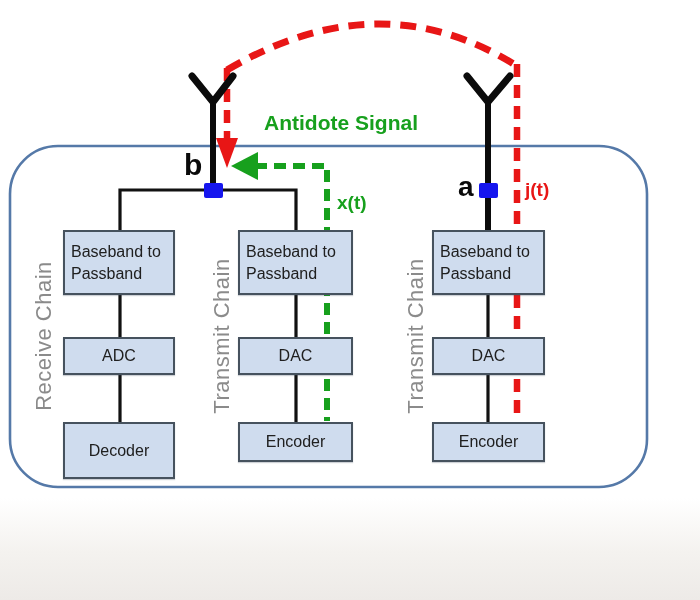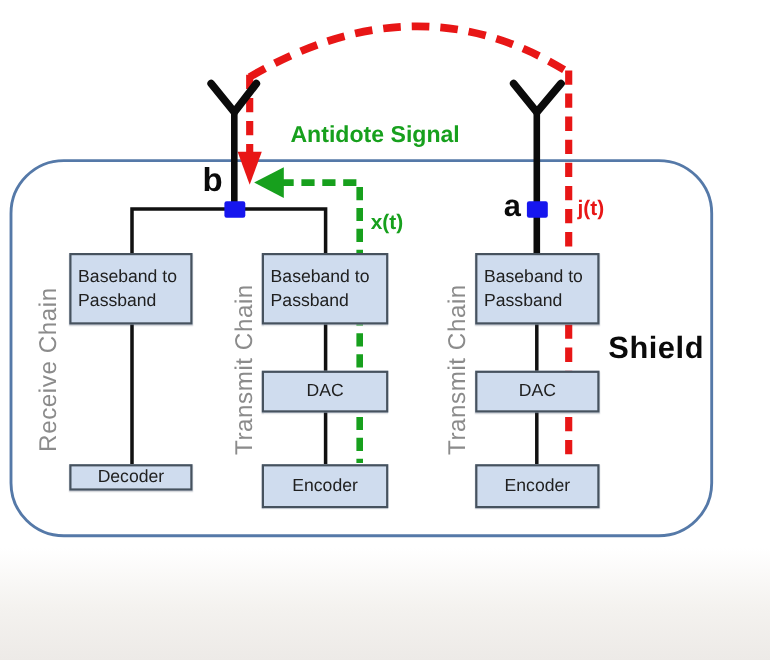--- a/index.html
+++ b/index.html
@@ -77,29 +77,29 @@
 
     <rect class="node-marker" x="204" y="183" width="19" height="15" rx="2"></rect>
     <rect class="node-marker" x="479" y="183" width="19" height="15" rx="2"></rect>
   </svg>
 
   <div class="vlabel" style="left:-60px;top:322px;">Receive Chain</div>
   <div class="vlabel" style="left:118px;top:322px;">Transmit Chain</div>
   <div class="vlabel" style="left:312px;top:322px;">Transmit Chain</div>
 
   <div class="box" style="left:63px;top:230px;width:112px;height:65px;padding:0 6px;">Baseband to Passband</div>
-  <div class="box" style="left:63px;top:422px;width:112px;height:24px;">Decoder</div>
+  <div class="box" style="left:63px;top:337px;width:112px;height:38px;">ADC</div>
+  <div class="box" style="left:63px;top:422px;width:112px;height:57px;">Decoder</div>
 
   <div class="box" style="left:238px;top:230px;width:115px;height:65px;padding:0 6px;">Baseband to Passband</div>
   <div class="box" style="left:238px;top:337px;width:115px;height:38px;">DAC</div>
   <div class="box" style="left:238px;top:422px;width:115px;height:40px;">Encoder</div>
 
   <div class="box" style="left:432px;top:230px;width:113px;height:65px;padding:0 6px;">Baseband to Passband</div>
   <div class="box" style="left:432px;top:337px;width:113px;height:38px;">DAC</div>
   <div class="box" style="left:432px;top:422px;width:113px;height:40px;">Encoder</div>
 
   <div class="tag green" style="left:264px;top:111px;">Antidote Signal</div>
   <div class="tag red sym" style="left:525px;top:179px;text-align:center;">j(t)</div>
   <div class="tag green sym" style="left:337px;top:180px;margin-top:12px;">x(t)</div>
   <div class="tag black-big" style="left:184px;top:148px;">b</div>
   <div class="tag black-big" style="left:458px;top:171px;font-size:28px;">a</div>
-  <div class="tag shield-title" style="left:553px;top:300px;">Shield</div>
 </div>
 
 </body></html>

